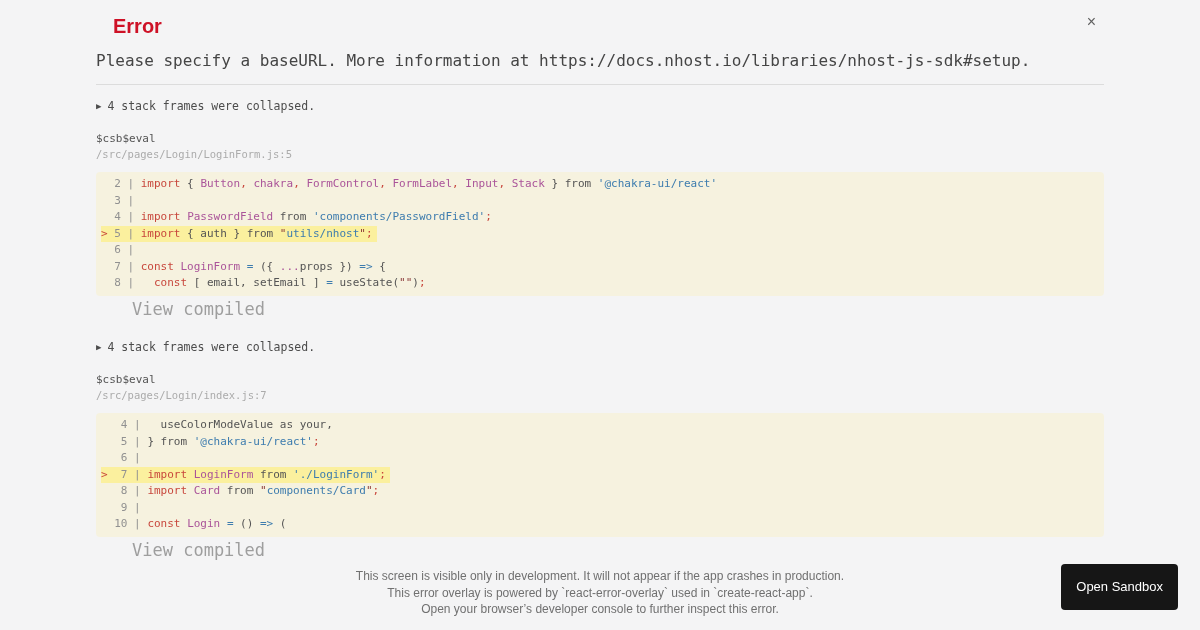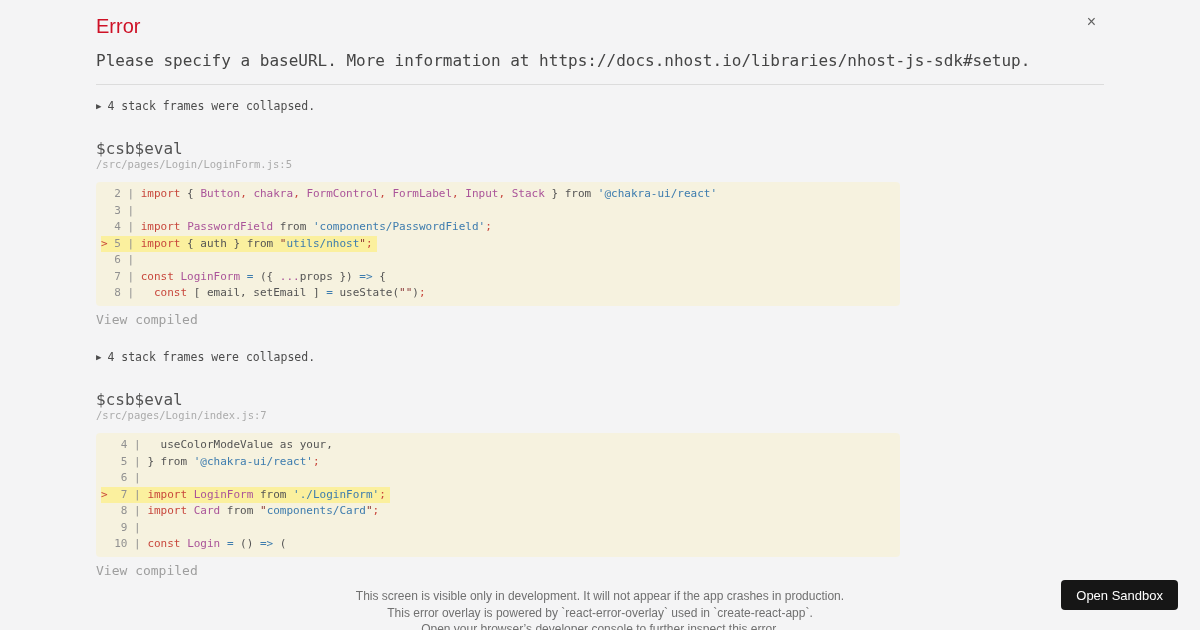--- a/index.html
+++ b/index.html
@@ -3,75 +3,75 @@
 <meta charset="utf-8">
 <style>
   html,body{margin:0;padding:0;}
   body{
     width:1200px;height:630px;overflow:hidden;position:relative;
     background:#f4f4f5;
     font-family:"Liberation Sans",sans-serif;
   }
   .overlay{padding:15px 96px 0;position:relative;}
   .title{
-    color:#ce1126;font-size:20px;font-weight:400;line-height:22px;
-    margin:0 0 16px;letter-spacing:0;
+    color:#ce1126;font-size:20px;font-weight:700;line-height:22px;
+    margin:0 17px 16px;letter-spacing:0;
   }
   .close-btn{
     position:absolute;top:14px;right:104px;
     font-size:16px;line-height:16px;color:#5f5f5f;cursor:pointer;
     font-family:"Liberation Sans",sans-serif;background:none;border:none;padding:0;
   }
   .message{
     font-family:"DejaVu Sans Mono",monospace;
     font-size:16px;line-height:16px;color:#454545;
     margin:0 0 15px;white-space:pre;
   }
   .divider{border:none;border-top:1px solid #dcdcdc;margin:0;}
   .collapse-row{
     margin-top:27px;font-family:"DejaVu Sans Mono",monospace;
     font-size:11.5px;line-height:11.5px;color:#4c4c4c;cursor:pointer;
   }
   .collapse-row:first-of-type{margin-top:16px;}
   .collapse-arrow{font-size:9px;color:#4c4c4c;margin-right:6px;vertical-align:1px;}
   .frame-fn{
-    margin-top:30px;font-family:"DejaVu Sans Mono",monospace;
-    font-size:16px;line-height:11px;color:#545454;
+    margin-top:20px;font-family:"DejaVu Sans Mono",monospace;
+    font-size:11px;line-height:11px;color:#545454;
   }
   .frame-loc{
     margin-top:5px;font-family:"DejaVu Sans Mono",monospace;
     font-size:10.5px;line-height:10.5px;color:#ababab;
   }
   .code-frame{
     margin-top:13px;background:#f6f2df;border-radius:4px;
-    padding:4px 0;width:804px;box-sizing:border-box;
+    padding:4px 0;width:1008px;box-sizing:border-box;
     font-family:"DejaVu Sans Mono",monospace;font-size:11px;
   }
   .code-line{height:16.5px;line-height:16.5px;white-space:pre;padding-left:5px;}
   .line-inner{display:inline-block;height:16.5px;line-height:16.5px;padding-right:4px;}
   .code-line.hl .line-inner{background:#fbf09e;}
   .gut{color:#919191;}
   .mark-red{color:#c8473c;}
   .tok-p{color:#545454;}
   .tok-r{color:#c8473c;}
   .tok-u{color:#aa5499;}
   .tok-b{color:#3d7cae;}
   .tok-q{color:#8b3a3a;}
   .view-compiled{
     margin-top:8px;font-family:"DejaVu Sans Mono",monospace;
-    font-size:13px;line-height:11.5px;color:#9e9e9e;cursor:pointer;
+    font-size:17px;line-height:11.5px;color:#9e9e9e;cursor:pointer;margin-left:36px;
   }
   .footer{margin-top:12px;text-align:center;}
   .footer-line{
     font-size:12px;line-height:16.5px;color:#707070;
   }
   .sandbox-btn{
     position:absolute;right:22px;bottom:20px;
     background:#161616;color:#ffffff;border:none;border-radius:4px;
-    padding:1px 15px;height:30px;font-size:13px;line-height:30px;
+    padding:1px 15px;height:46px;font-size:13px;line-height:30px;
     font-family:"Liberation Sans",sans-serif;cursor:pointer;
   }
 </style>
 </head>
 <body>
 
 <div class="overlay">
   <button class="close-btn">
     <span>×</span>
   </button>

